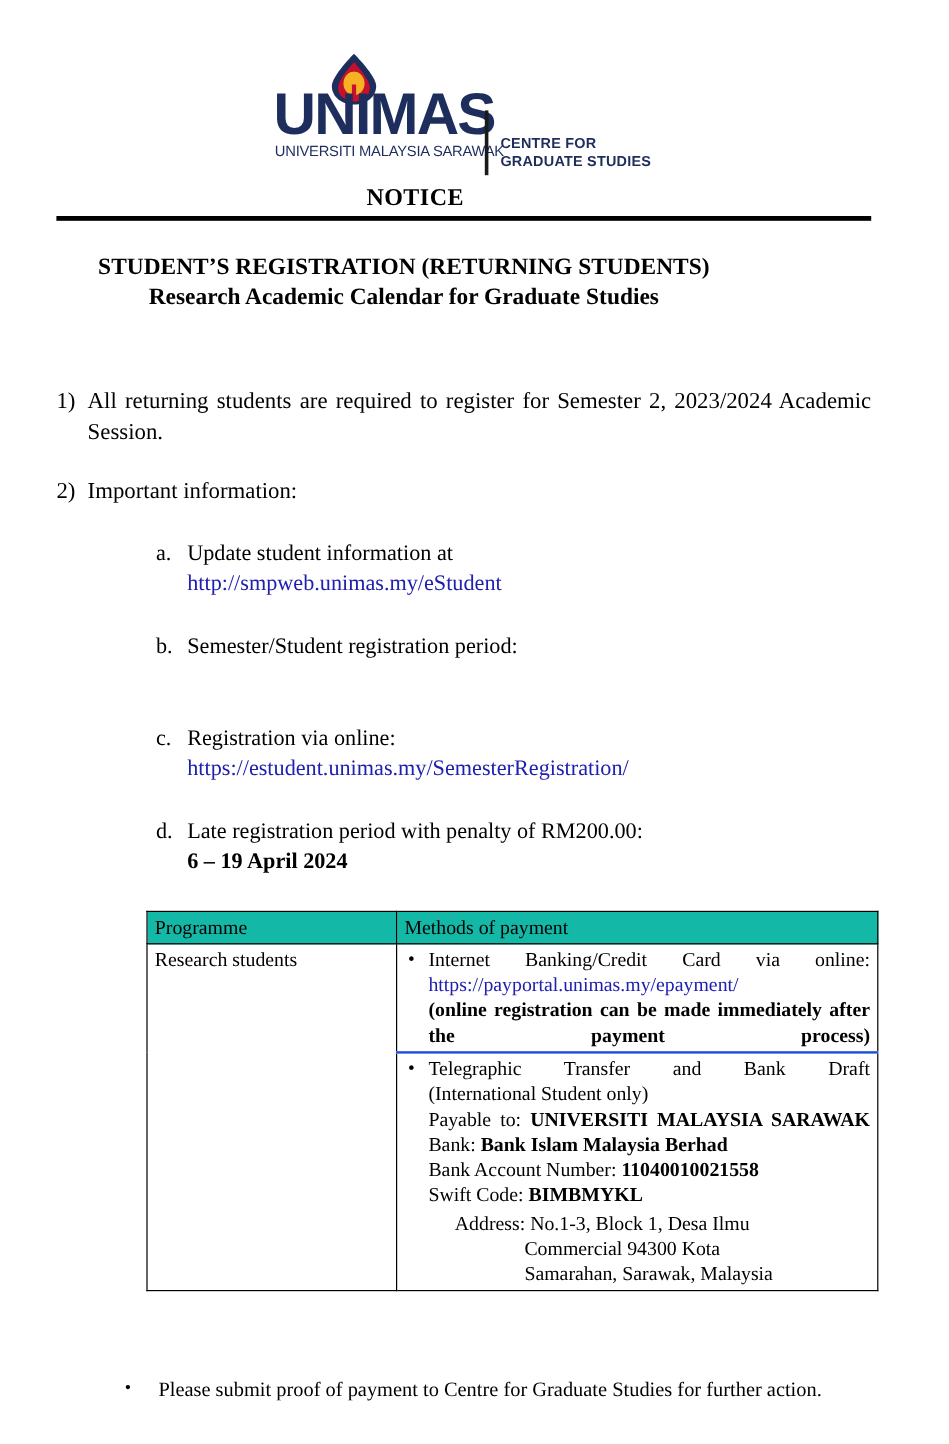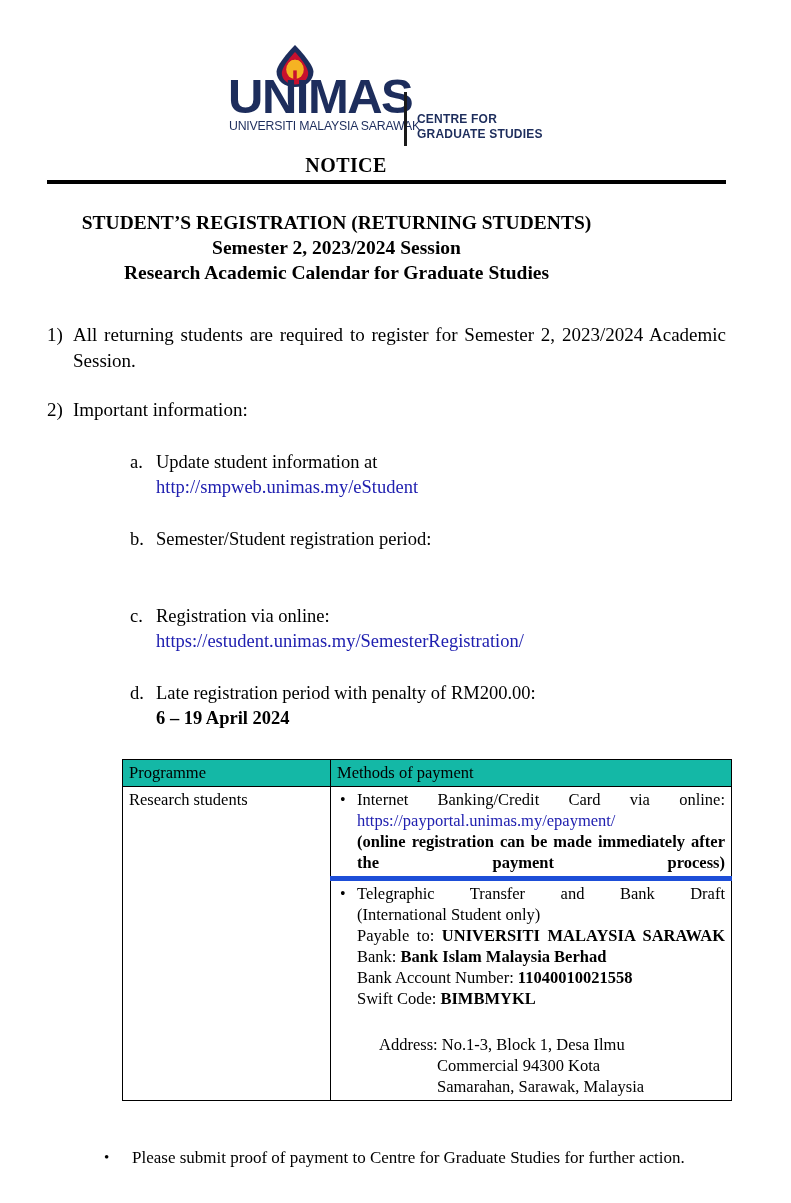--- a/index.html
+++ b/index.html
@@ -177,41 +177,41 @@
   }
   .pay-table thead th {
     background: #14b8a6;
     padding: 2px 6px 3px 6px;
   }
   .col-prog { width: 208px; }
   .col-meth { width: 401px; }
 
   .cell-prog { height: 1px; }
 
-  .bullet-row td { border-top: 5px solid #1d4ed8; }
+  .bullet-row td { border-top: 2px solid #1d4ed8; }
 
   .blist {
     margin: 0;
     padding: 0;
     list-style: none;
   }
   .blist li {
     position: relative;
     padding-left: 20px;
   }
   .blist li::before {
     content: "\2022";
     position: absolute;
     left: 3px;
     top: 0;
     font-size: 16px;
   }
   .just-all { text-align: justify; text-align-last: justify; }
   .addr {
-    margin-top: 25px;
+    margin-top: 3px;
     padding-left: 22px;
   }
   .addr-indent { padding-left: 58px; }
 
   .link-plain {
     color: #2020b0;
     font-weight: normal;
   }
 
   .cell-pad-bottom { padding-bottom: 26px; }
@@ -258,21 +258,20 @@
     <div>CENTRE FOR</div>
     <div>GRADUATE STUDIES</div>
   </div>
 </div>
 
 <div class="notice-title">NOTICE</div>
 <div class="rule"></div>
 
 <div class="doc-heading">
   <div class="line1">STUDENT’S REGISTRATION (RETURNING STUDENTS)</div>
-  <div>Semester 2, 2023/2024 Session</div>
   <div>Research Academic Calendar for Graduate Studies</div>
 </div>
 
 <div class="item" id="item1">
   <span class="marker">1)</span>
   <div class="body justified">All returning students are required to register for Semester 2, 2023/2024 Academic Session.</div>
 </div>
 
 <div class="item" id="item2">
   <span class="marker">2)</span>

